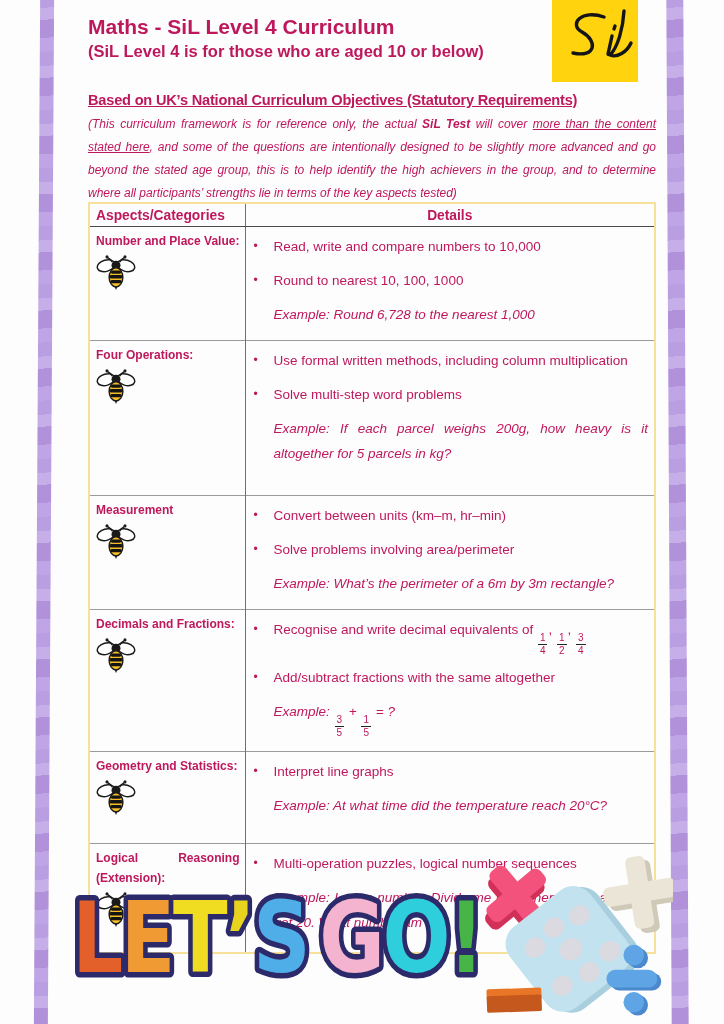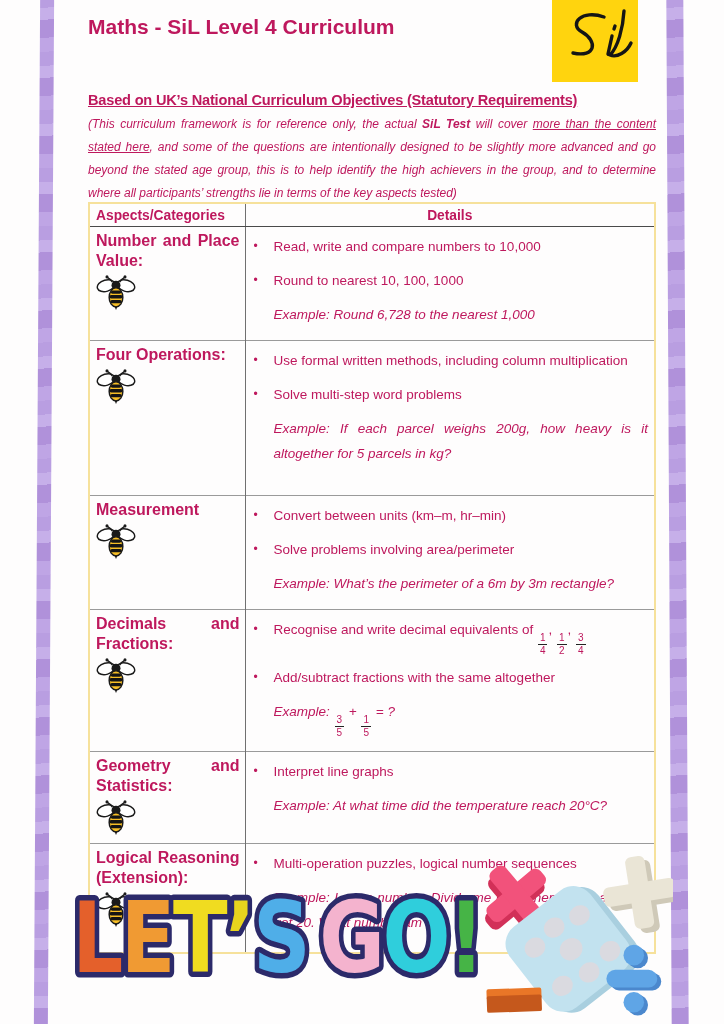--- a/index.html
+++ b/index.html
@@ -27,21 +27,21 @@
   table.curr col.c1{width:156px;}
   table.curr th{font-size:13.8px;font-weight:bold;height:20px;border-bottom:1.5px solid #4a4a4a;padding:1px 4px;}
   table.curr th.h1{text-align:left;padding-left:6px;border-right:1px solid #707070;}
   table.curr th.h2{text-align:center;}
   table.curr td{vertical-align:top;border-top:1px solid #9a9a9a;}
   table.curr td.cat{border-right:1px solid #707070;padding:4px 5px 4px 6px;}
   table.curr td.det{padding:7px 6px 4px 8px;}
   tbody tr:nth-child(1) td{height:89px;} tbody tr:nth-child(2) td{height:143px;}
   tbody tr:nth-child(3) td{height:94px;} tbody tr:nth-child(4) td{height:123px;}
   tbody tr:nth-child(5) td{height:80px;} tbody tr:nth-child(6) td{height:97px;}
-  .catlbl{font-size:16px;font-weight:bold;line-height:20px;text-align:justify;}
+  .catlbl{font-size:12px;font-weight:bold;line-height:20px;text-align:justify;}
   .bee{width:40px;height:36px;display:block;margin-top:3px;}
   .li{display:flex;font-size:13.5px;line-height:25px;margin:0 0 9px 0;}
   .li .dot{width:20px;flex:0 0 20px;font-size:12px;}
   .li .txt{flex:1;}
   .li.ex .txt{margin-left:20px;}
   .li.em .txt{font-style:italic;}
   .li.just .txt{text-align:justify;}
   .frac{display:inline-flex;flex-direction:column;align-items:center;line-height:1;font-size:10px;
         vertical-align:-7px;margin:0 1px;font-style:normal;}
   .frac .fn{border-bottom:1px solid #222;padding:0 2px 1px;}
@@ -52,20 +52,21 @@
 </style>
 </head>
 <body>
 
 <div class="page">
   <div class="stripe left"></div>
   <div class="stripe right"></div>
 
   <div class="titles">
     <div class="title">Maths - SiL Level 4 Curriculum</div>
+    <div class="subtitle">(SiL Level 4 is for those who are aged 10 or below)</div>
   </div>
 
   <div class="logo">
     <svg width="86" height="82" viewBox="0 0 86 82">
       <rect x="0" y="0" width="86" height="82" fill="#FFD40E"></rect>
       <g fill="none" stroke="#151515" stroke-width="3.4" stroke-linecap="round">
         <path d="M52 17 C30 9 16 24 30 32 C46 41 44 58 21 53"></path>
         <path d="M60 36 L56 54"></path>
         <path d="M63 26 L62 29"></path>
         <path d="M72 11 C71 28 66 47 58 55 C65 58 75 52 79 43"></path>

